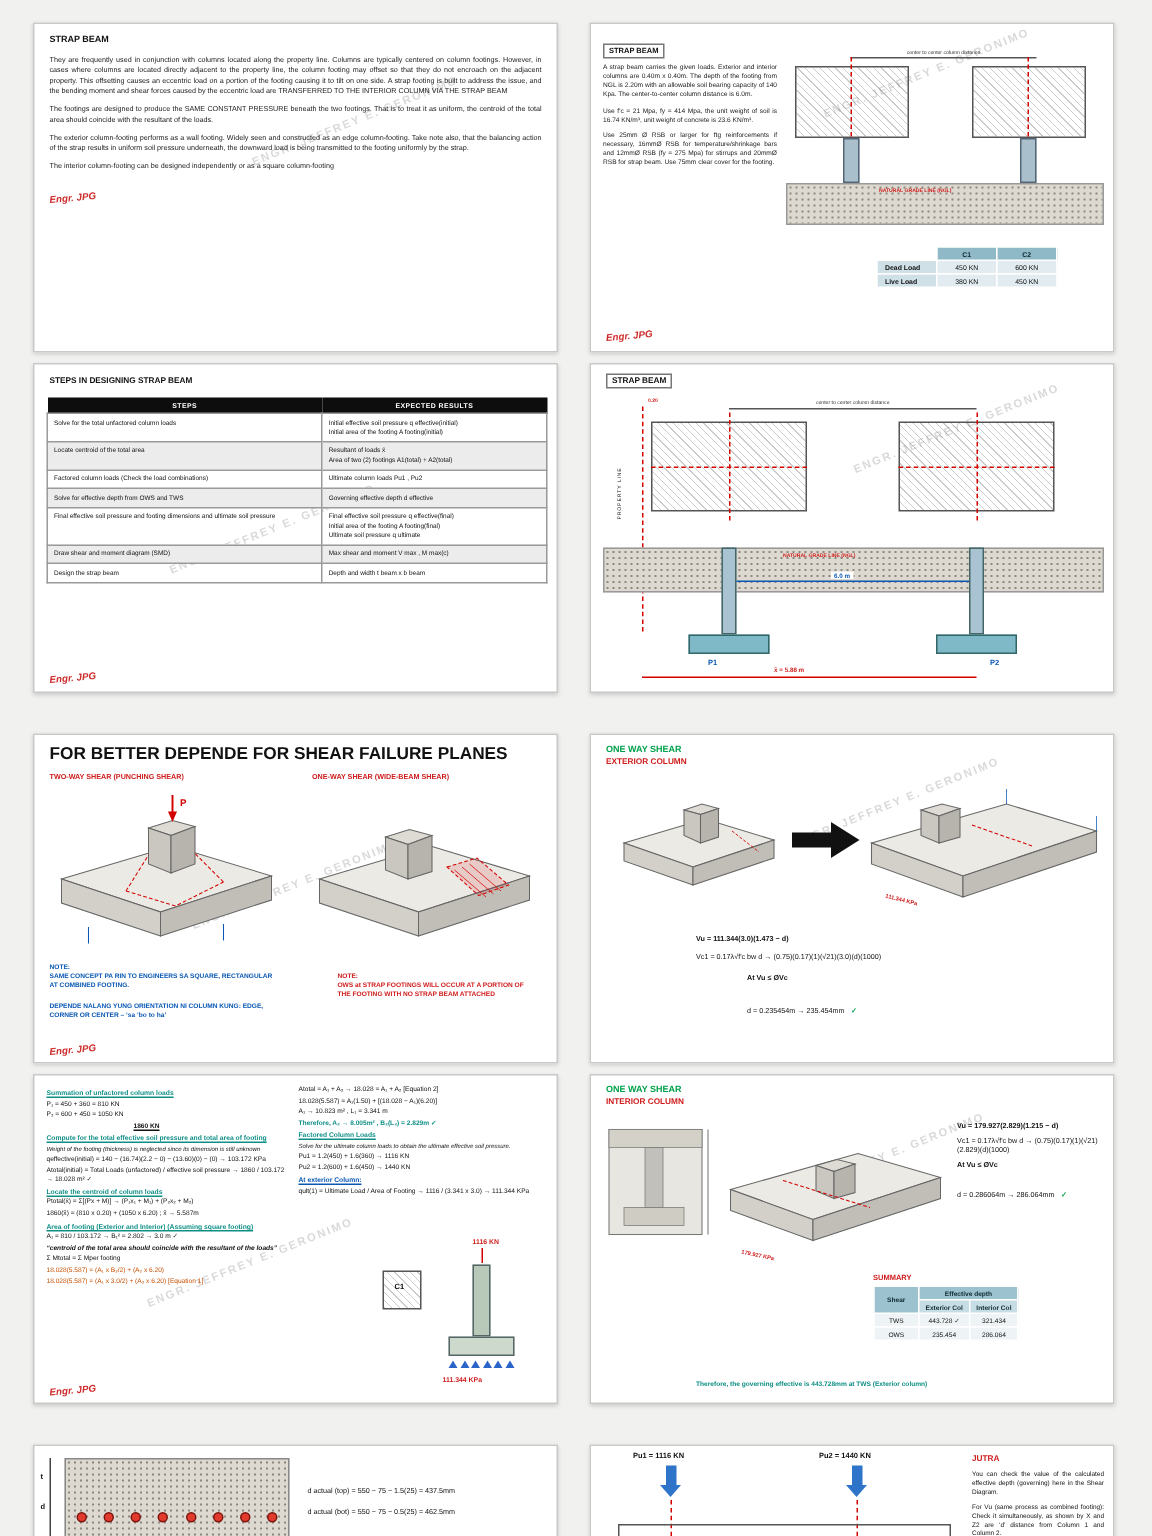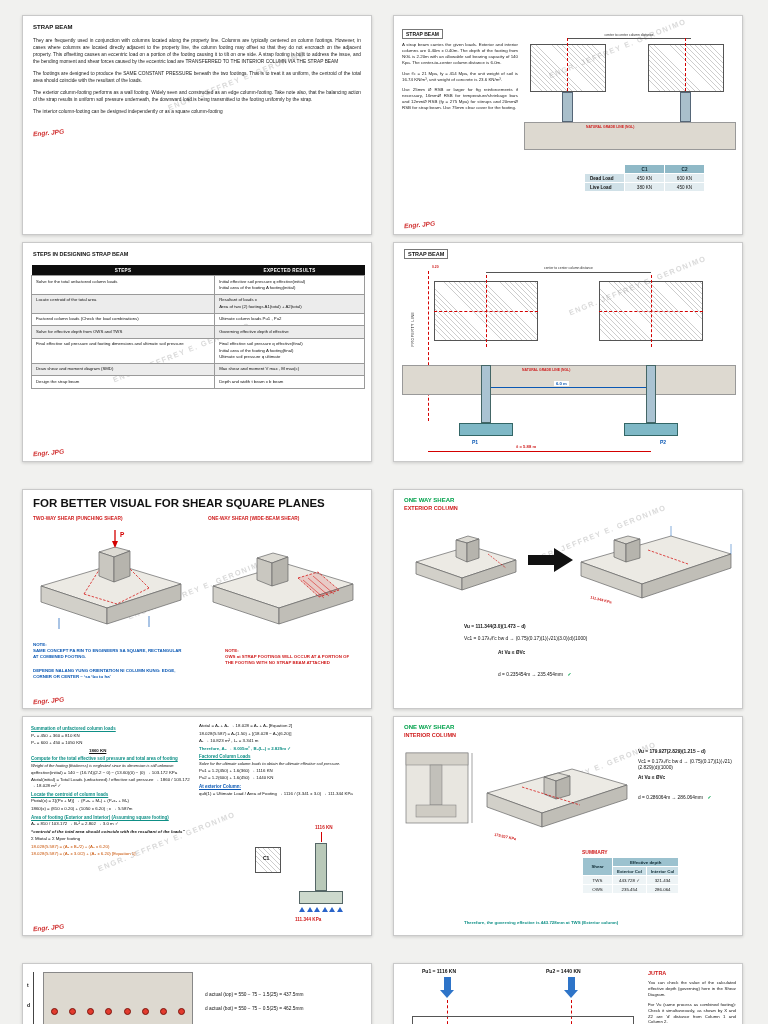--- a/index.html
+++ b/index.html
@@ -169,21 +169,21 @@
     <div class="abs dimb" style="left:89px;top:122px;width:155px"></div>
     <div class="abs b blue" style="left:152px;top:116px;font-size:4.2px;background:#fff;padding:0 2px">6.0 m</div>
     <div class="abs b blue" style="left:70px;top:174px;font-size:5px">P1</div>
     <div class="abs b blue" style="left:258px;top:174px;font-size:5px">P2</div>
     <div class="abs dimr" style="left:26px;top:186px;width:223px"></div>
     <div class="abs b red" style="left:112px;top:179px;font-size:4.2px;background:#fff;padding:0 2px">x̄ = 5.88 m</div>
   </div>
 </section>
 
 <section class="page" style="left:22px;top:489px">
-  <div class="abs b" style="left:10px;top:7px;font-size:11.5px">FOR BETTER VISUAL FOR SHEAR SQUARE PLANES</div>
+  <div class="abs b" style="left:10px;top:7px;font-size:11.5px">FOR BETTER DEPENDE FOR SHEAR FAILURE PLANES</div>
   <div class="wm" style="left:100px;top:95px">ENGR. JEFFREY E. GERONIMO</div>
   <div class="abs b red" style="left:10px;top:26px;font-size:4.8px">TWO-WAY SHEAR (PUNCHING SHEAR)</div>
   <div class="abs b red" style="left:185px;top:26px;font-size:4.8px">ONE-WAY SHEAR (WIDE-BEAM SHEAR)</div>
   <svg class="abs" style="left:6px;top:36px" width="165" height="113" viewBox="0 0 165 113">
     <polygon points="12,60 86,38 152,58 78,82" fill="#eceae4" stroke="#666" stroke-width="0.7"></polygon>
     <polygon points="12,60 78,82 78,98 12,76" fill="#d2d0c9" stroke="#666" stroke-width="0.7"></polygon>
     <polygon points="78,82 152,58 152,74 78,98" fill="#c0beb7" stroke="#666" stroke-width="0.7"></polygon>
     <polygon points="70,26 86,21 101,25 85,31" fill="#dddbd4" stroke="#666" stroke-width="0.7"></polygon>
     <polygon points="70,26 85,31 85,56 70,50" fill="#c9c7c0" stroke="#666" stroke-width="0.7"></polygon>
     <polygon points="85,31 101,25 101,50 85,56" fill="#b6b4ad" stroke="#666" stroke-width="0.7"></polygon>

